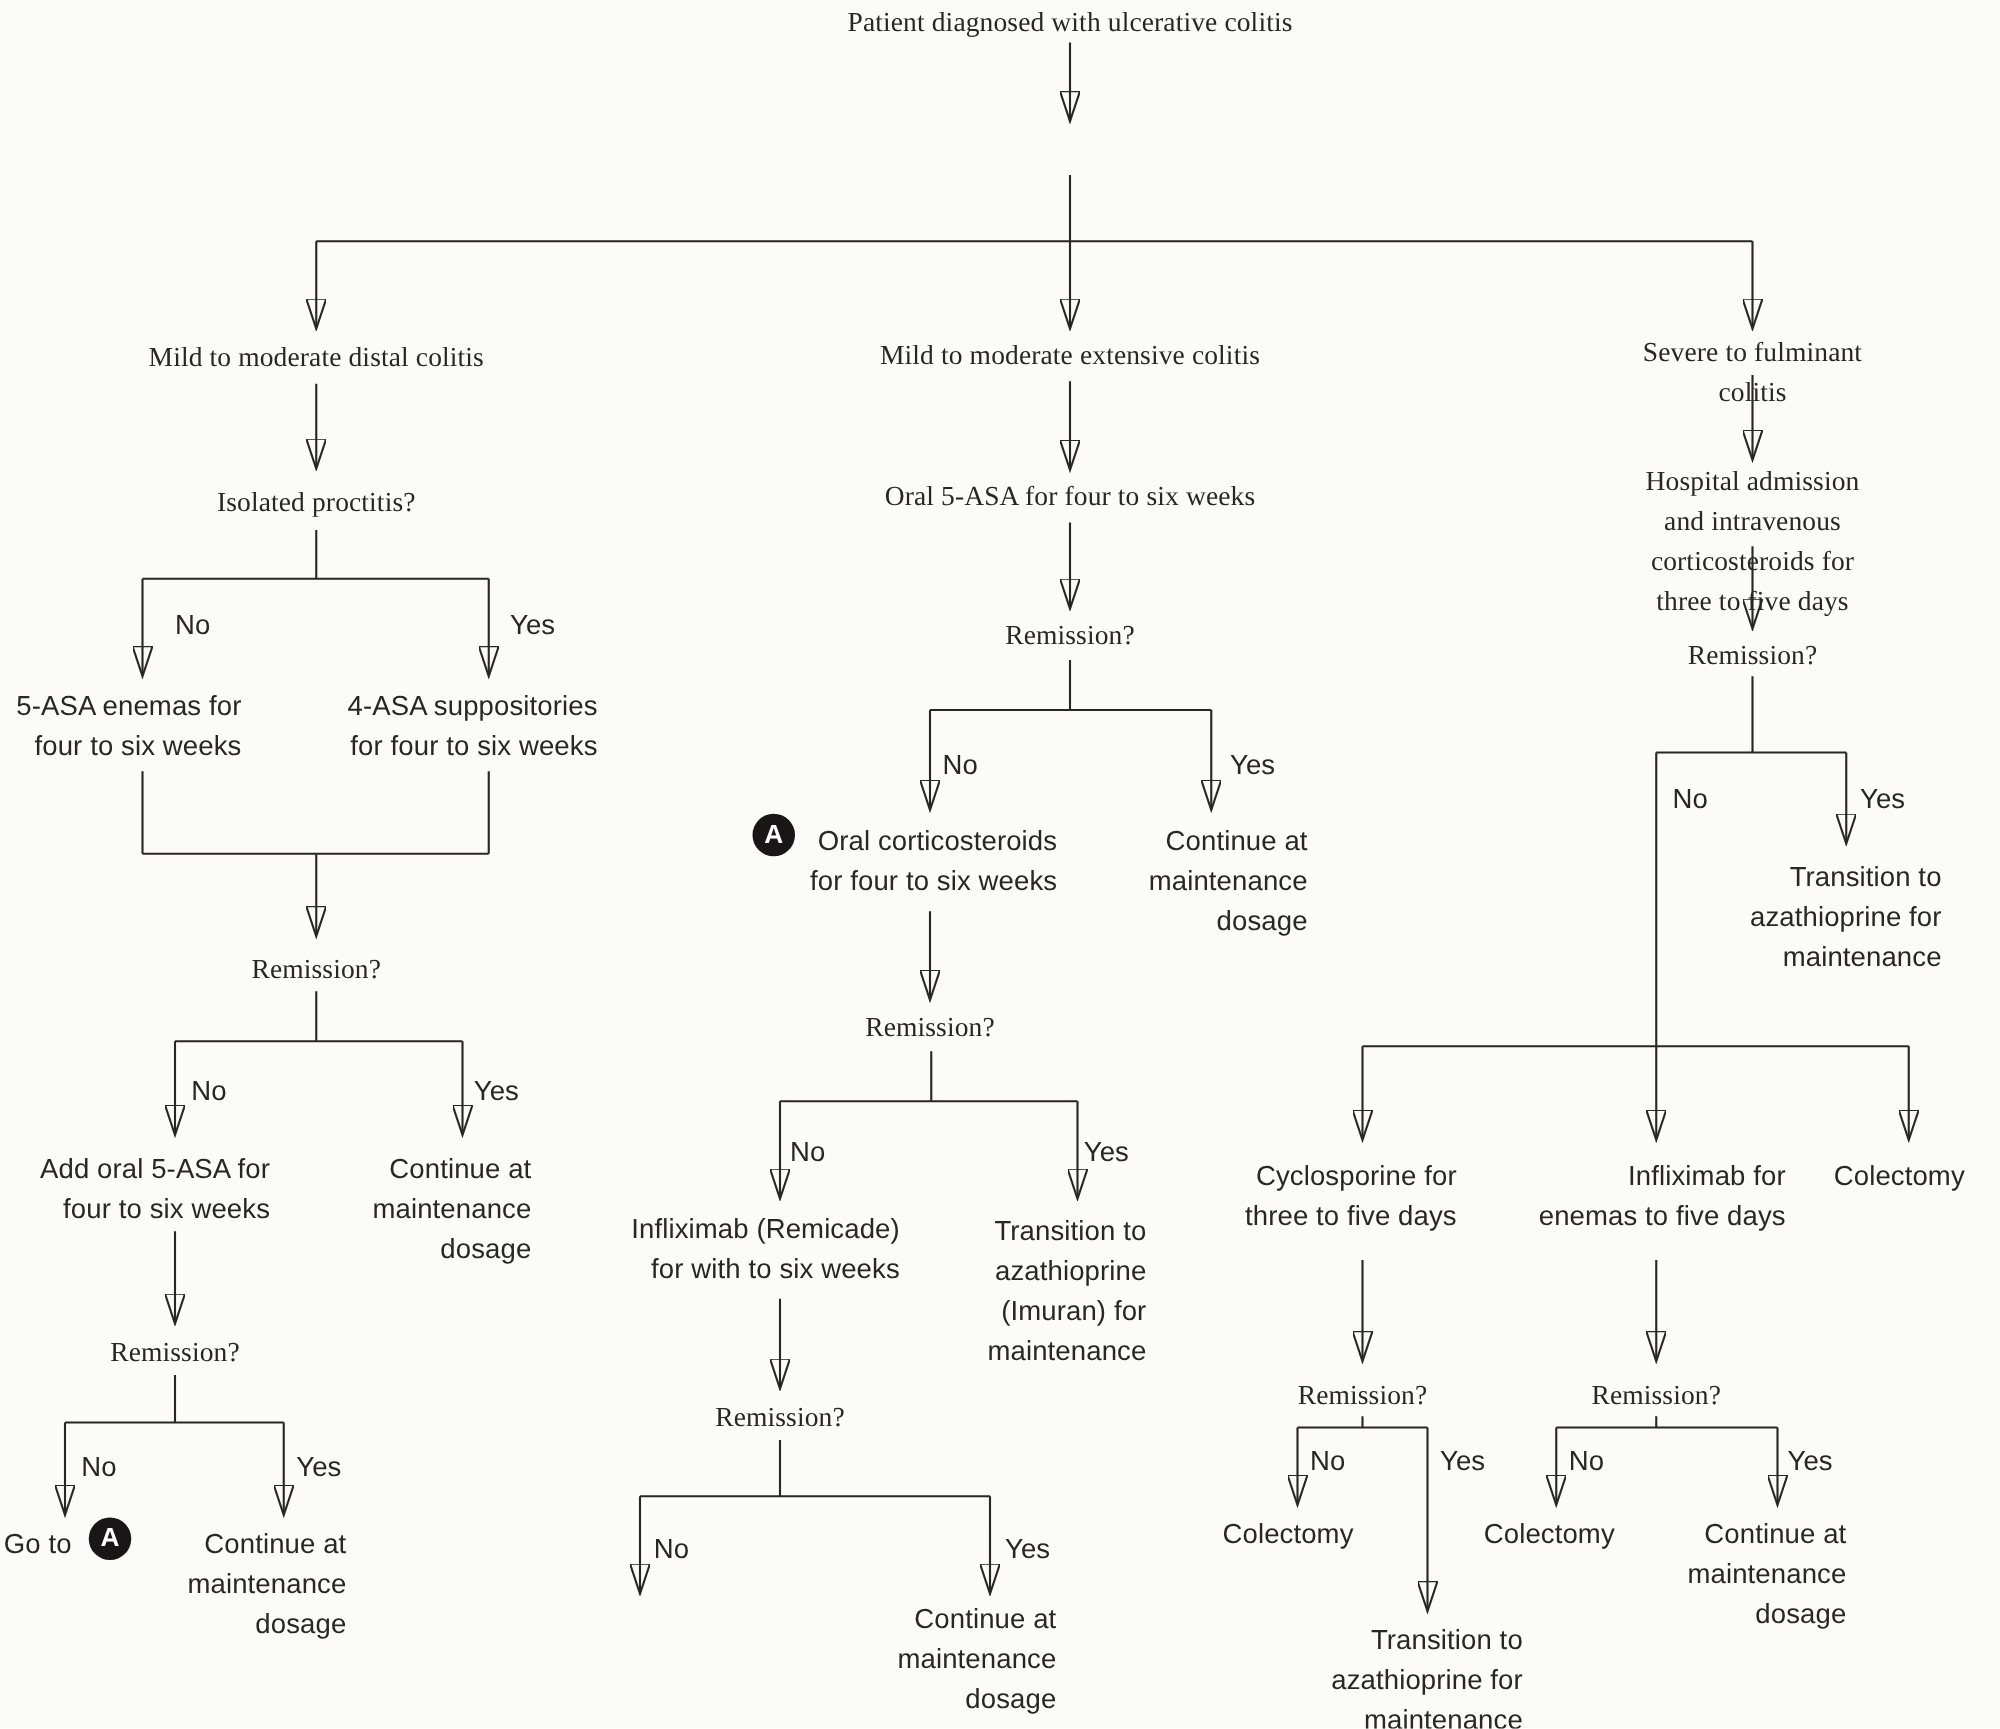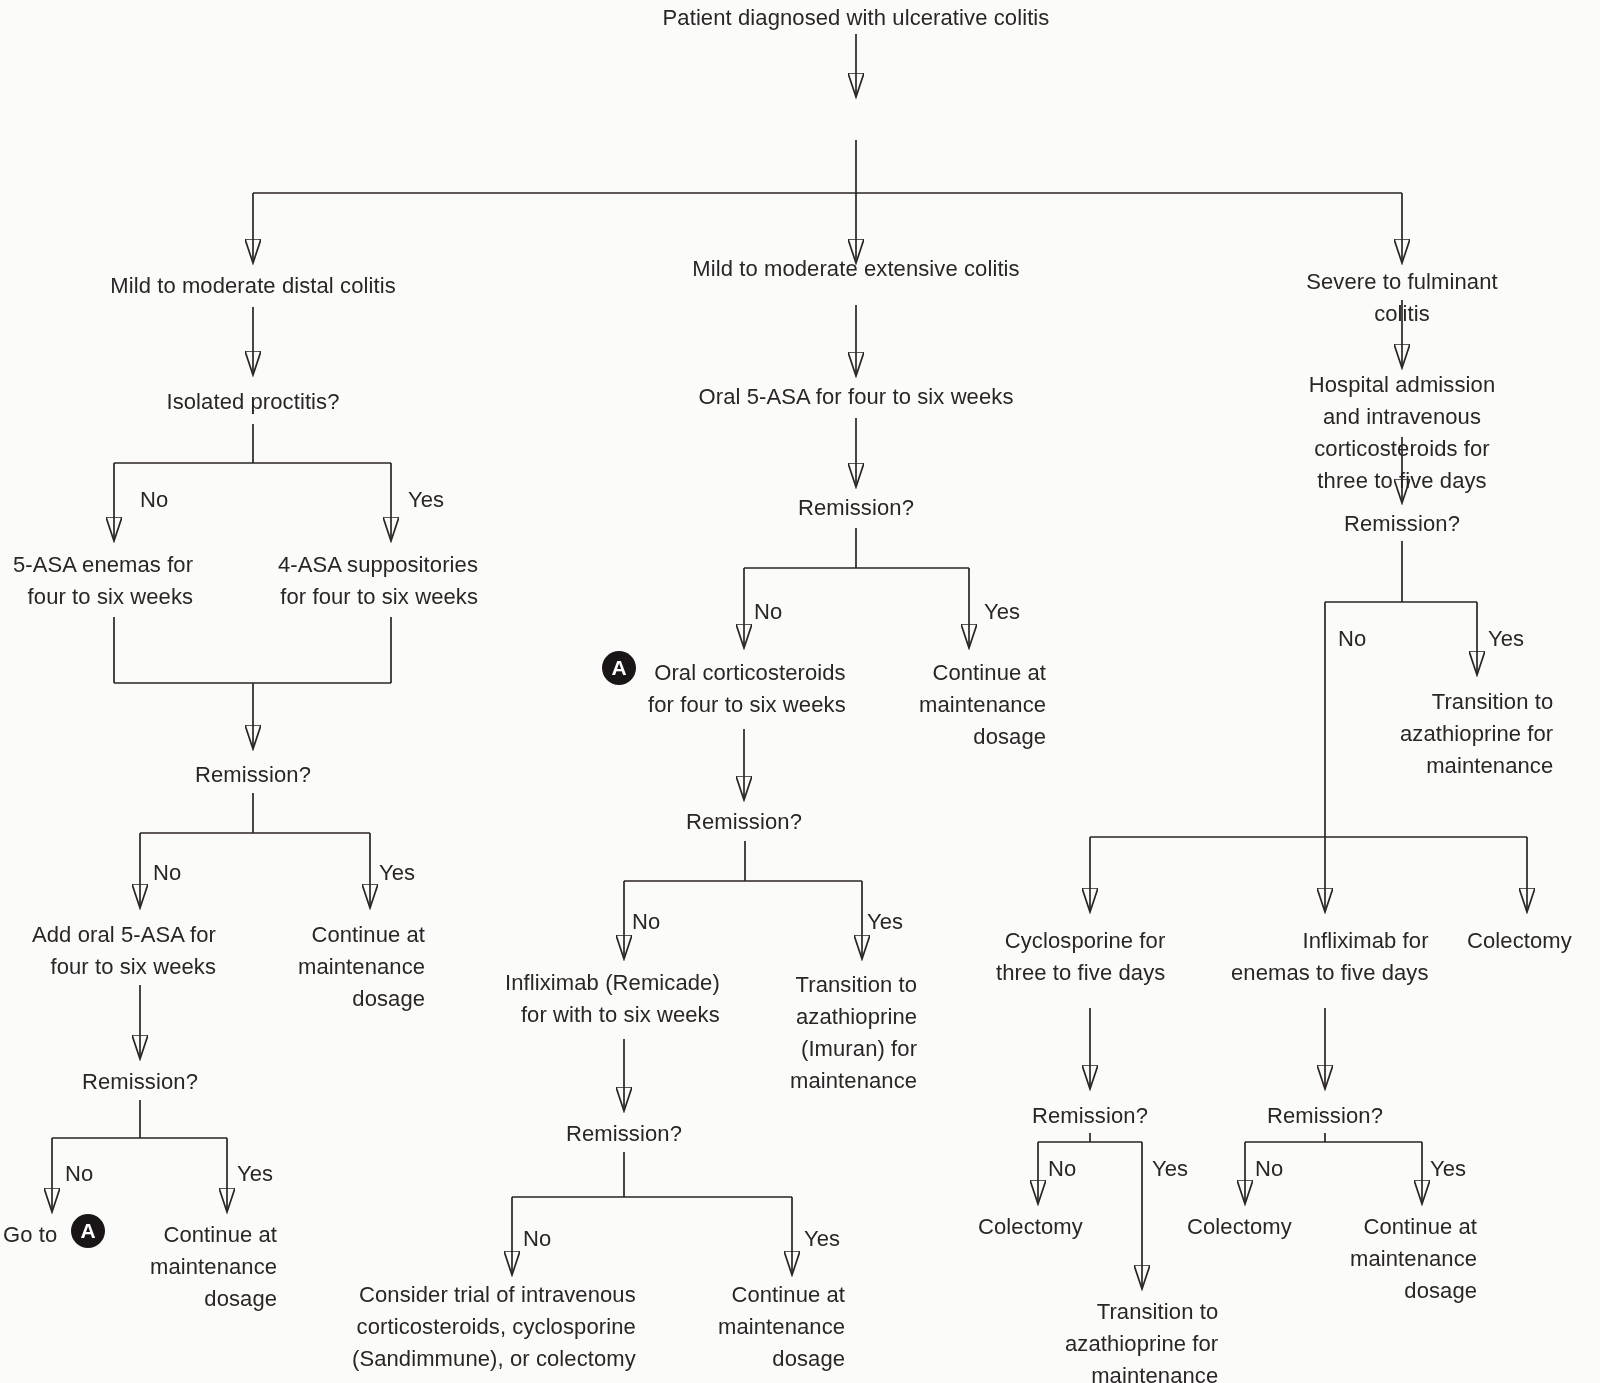--- a/index.html
+++ b/index.html
@@ -14,21 +14,21 @@
   .connectors{position:absolute;left:0;top:0;}
   .connectors path{stroke:#2a2526;stroke-width:1.7;fill:none;}
   .node{
     position:absolute;
     font-size:22px;
     line-height:32px;
     white-space:pre-line;
     letter-spacing:0.1px;
     text-align:right;
   }
-  .center{transform:translateX(-50%);text-align:center;}
+  .center{transform:translateX(-50%);text-align:center;font-family:Liberation Serif, serif;}
   .amark{
     position:absolute;
     width:34px;height:34px;
     border-radius:50%;
     background:#1a1617;color:#ffffff;
     font-size:21px;font-weight:bold;
     display:flex;align-items:center;justify-content:center;
     line-height:34px;
   }
 </style>
@@ -106,21 +106,21 @@
       <path d="M1142 1142 V1288" marker-end="url(#arr)"></path>
       <path d="M1325 1133 V1142"></path>
       <path d="M1245 1142 H1422"></path>
       <path d="M1245 1142 V1203" marker-end="url(#arr)"></path>
       <path d="M1422 1142 V1203" marker-end="url(#arr)"></path>
     </g>
   </svg>
 
   <div class="node center" style="left:856px;top:2px">Patient diagnosed with ulcerative colitis</div>
   <div class="node center" style="left:253px;top:270px">Mild to moderate distal colitis</div>
-  <div class="node center" style="left:856px;top:253px">Mild to moderate extensive colitis</div>
+  <div class="node center" style="left:856px;top:268px">Mild to moderate extensive colitis</div>
   <div class="node center" style="left:1402px;top:266px">Severe to fulminant colitis</div>
 
   <div class="node center" style="left:253px;top:386px">Isolated proctitis?</div>
   <div class="node" style="left:140px;top:484px">No</div>
   <div class="node" style="left:408px;top:484px">Yes</div>
   <div class="node" style="left:13px;top:549px">5-ASA enemas for
 four to six weeks</div>
   <div class="node" style="left:278px;top:549px">4-ASA suppositories
 for four to six weeks</div>
   <div class="node center" style="left:253px;top:759px">Remission?</div>
@@ -155,23 +155,20 @@
   <div class="node" style="left:867px;top:906px">Yes</div>
   <div class="node" style="left:505px;top:967px">Infliximab (Remicade)
 for with to six weeks</div>
   <div class="node" style="left:790px;top:969px">Transition to
 azathioprine
 (Imuran) for
 maintenance</div>
   <div class="node center" style="left:624px;top:1118px">Remission?</div>
   <div class="node" style="left:523px;top:1223px">No</div>
   <div class="node" style="left:804px;top:1223px">Yes</div>
-  <div class="node" style="left:352px;top:1279px">Consider trial of intravenous
-corticosteroids, cyclosporine
-(Sandimmune), or colectomy</div>
   <div class="node" style="left:718px;top:1279px">Continue at
 maintenance
 dosage</div>
 
   <div class="node center" style="left:1402px;top:369px">Hospital admission and intravenous
 corticosteroids for three to five days</div>
   <div class="node center" style="left:1402px;top:508px">Remission?</div>
   <div class="node" style="left:1338px;top:623px">No</div>
   <div class="node" style="left:1488px;top:623px">Yes</div>
   <div class="node" style="left:1400px;top:686px">Transition to

